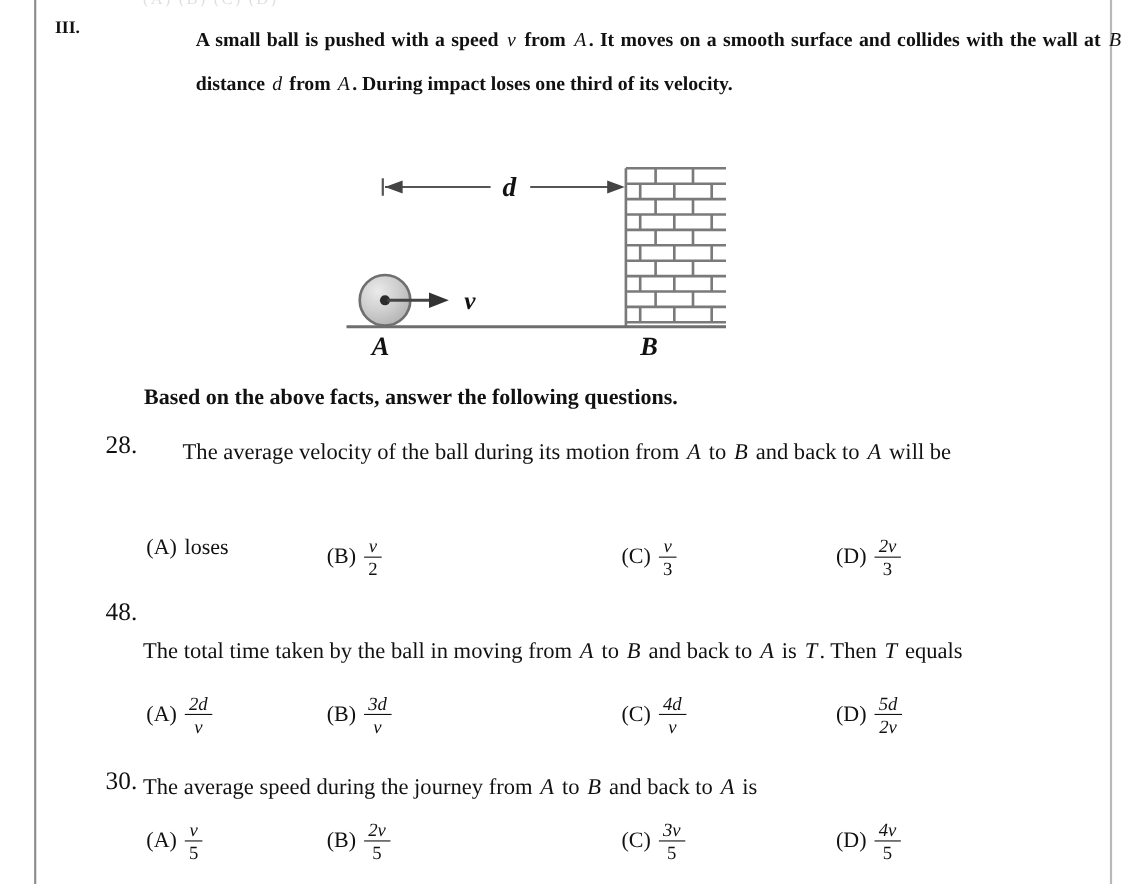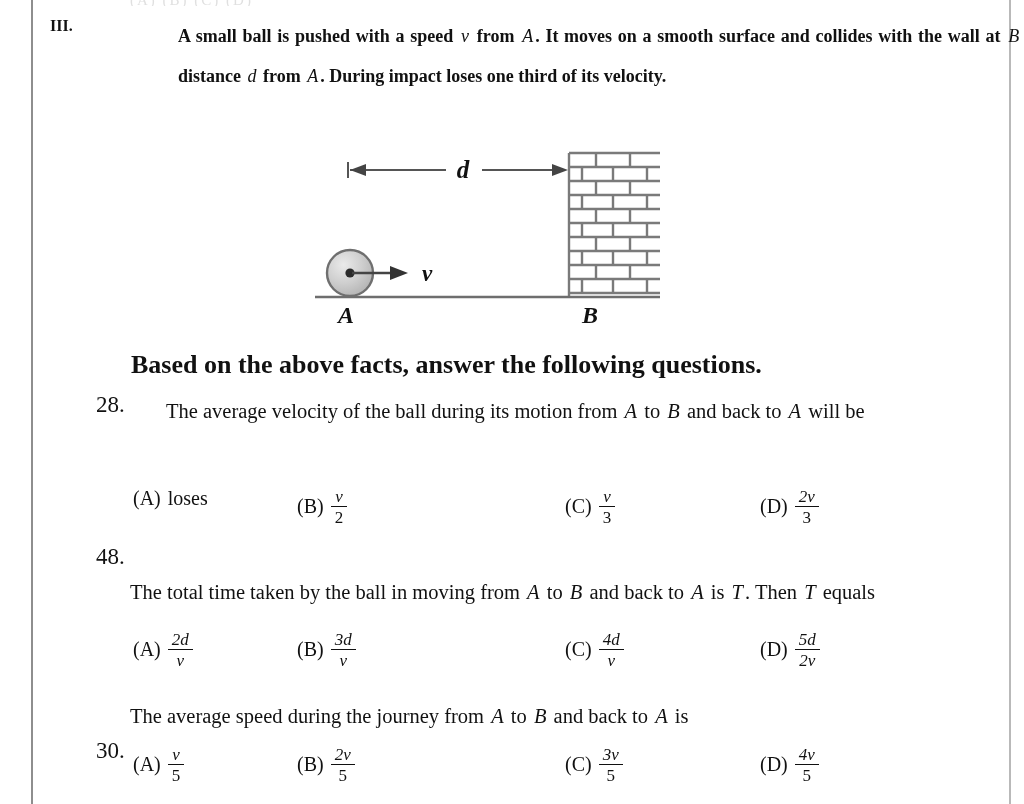--- a/index.html
+++ b/index.html
@@ -73,21 +73,21 @@
     font-weight: normal;
     font-family: "Liberation Serif", serif;
     padding: 0 2px;
   }
 
   .based-line {
     position: absolute;
     left: 131px;
     top: 350px;
     font-weight: bold;
-    font-size: 26px;
+    font-size: 20px;
   }
 
   .qnum {
     position: absolute;
     left: 52px;
     font-size: 23px;
     margin-left: 44px;
   }
   .qtext {
     position: absolute;
@@ -286,21 +286,21 @@
   </span>
 </div>
 <div class="opt" style="left:760px; top:630px;">
   <span class="lbl">(D)</span>
   <span class="frac">
     <span class="num">5d</span>
     <span class="den num-italic">2v</span>
   </span>
 </div>
 
-<div class="qnum" style="top:738px;">30.</div>
+<div class="qnum" style="top:697px;">30.</div>
 <div class="qtext" style="top:696px;"><span>The average speed during the journey from </span><span class="it">A</span><span> to </span><span class="it">B</span><span> and back to </span><span class="it">A</span><span> is</span></div>
 
 <div class="opt" style="left:133px; top:745px;">
   <span class="lbl">(A)</span>
   <span class="frac">
     <span class="num">v</span>
     <span class="den">5</span>
   </span>
 </div>
 <div class="opt" style="left:297px; top:745px;">

